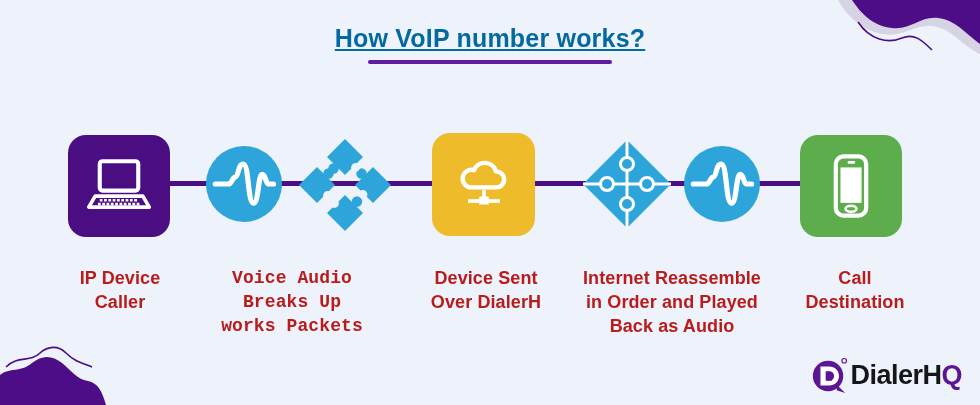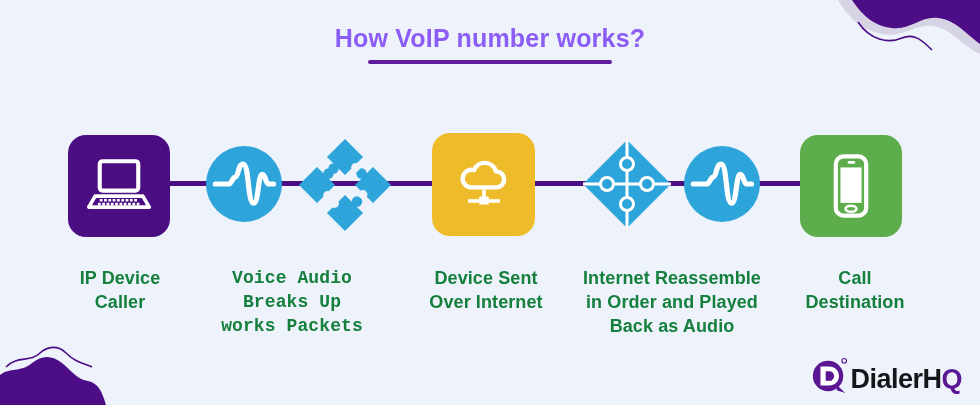--- a/index.html
+++ b/index.html
@@ -7,55 +7,55 @@
   body {
     font-family:"Liberation Sans", sans-serif;
     background:#edf2fb;
     position:relative;
     overflow:hidden;
   }
   .stage { position:absolute; inset:0; }
 
   
   .title-wrap { position:absolute; top:24px; left:0; width:100%; text-align:center; }
-  .title { font-size:25px; font-weight:bold; color:#8b5cf6; letter-spacing:.2px; }
+  .title { font-size:25px; font-weight:bold; color:#0369a1; letter-spacing:.2px;text-decoration:underline; }
   .title-underline { width:244px; height:4px; background:#5e1d9e; margin:7px auto 0; border-radius:2px; }
 
   
   .connector { position:absolute; left:120px; top:181px; width:700px; height:5px; background:#4a0d82; z-index:0; }
 
   
   .tile { position:absolute; border-radius:18px; z-index:1; display:flex; align-items:center; justify-content:center; }
   .tile.purple { background:#4a0d82; left:68px;  top:135px; width:102px; height:102px; }
   .tile.yellow { background:#eebc2b; left:432px; top:133px; width:103px; height:103px; }
   .tile.green  { background:#5dad4d; left:800px; top:135px; width:102px; height:102px; }
   .circle { position:absolute; width:76px; height:76px; border-radius:50%; background:#2da4da; z-index:1;
             display:flex; align-items:center; justify-content:center; }
   .circle.c1 { left:206px; top:146px; }
   .circle.c2 { left:684px; top:146px; }
   .puzzle-wrap { position:absolute; width:96px; height:96px; z-index:1; }
   .puzzle-wrap.pz-break    { left:297px; top:137px; }
   .puzzle-wrap.pz-assembled{ left:579px; top:136px; }
 
   
   .step-label { position:absolute; top:267px; text-align:center; font-size:18px; font-weight:bold;
-                color:#15803d; line-height:1.32; letter-spacing:.1px; }
+                color:#b91c1c; line-height:1.32; letter-spacing:.1px; }
   .step-label span { display:block; }
   .lbl-1 { left:30px;  width:180px; }
   .lbl-2 { left:197px; width:190px;font-family:Liberation Mono, monospace; }
   .lbl-3 { left:391px; width:190px; }
   .lbl-4 { left:557px; width:230px; }
   .lbl-5 { left:765px; width:180px; }
 
   
   .blob-tr { position:absolute; top:0; right:0; }
   .blob-bl { position:absolute; bottom:0; left:0; }
 
   
-  .logo { position:absolute; right:18px; bottom:10px; display:flex; align-items:flex-end; gap:2px; z-index:2; }
+  .logo { position:absolute; right:18px; bottom:10px; display:flex; align-items:center; gap:2px; z-index:2; }
   .logo-text { font-size:27px; font-weight:bold; letter-spacing:-.5px; }
   .logo-text .dark   { color:#15161a; }
   .logo-text .accent { color:#5b1694; }
 </style>
 </head>
 <body>
 
 <div class="stage">
 
   <svg class="blob-tr" width="170" height="78" viewBox="0 0 170 78">
@@ -149,21 +149,21 @@
     <span>IP Device</span>
     <span>Caller</span>
   </div>
   <div class="step-label lbl-2">
     <span>Voice Audio</span>
     <span>Breaks Up</span>
     <span>works Packets</span>
   </div>
   <div class="step-label lbl-3">
     <span>Device Sent</span>
-    <span>Over Internet</span>
+    <span>Over DialerH</span>
   </div>
   <div class="step-label lbl-4">
     <span>Internet Reassemble</span>
     <span>in Order and Played</span>
     <span>Back as Audio</span>
   </div>
   <div class="step-label lbl-5">
     <span>Call</span>
     <span>Destination</span>
   </div>

